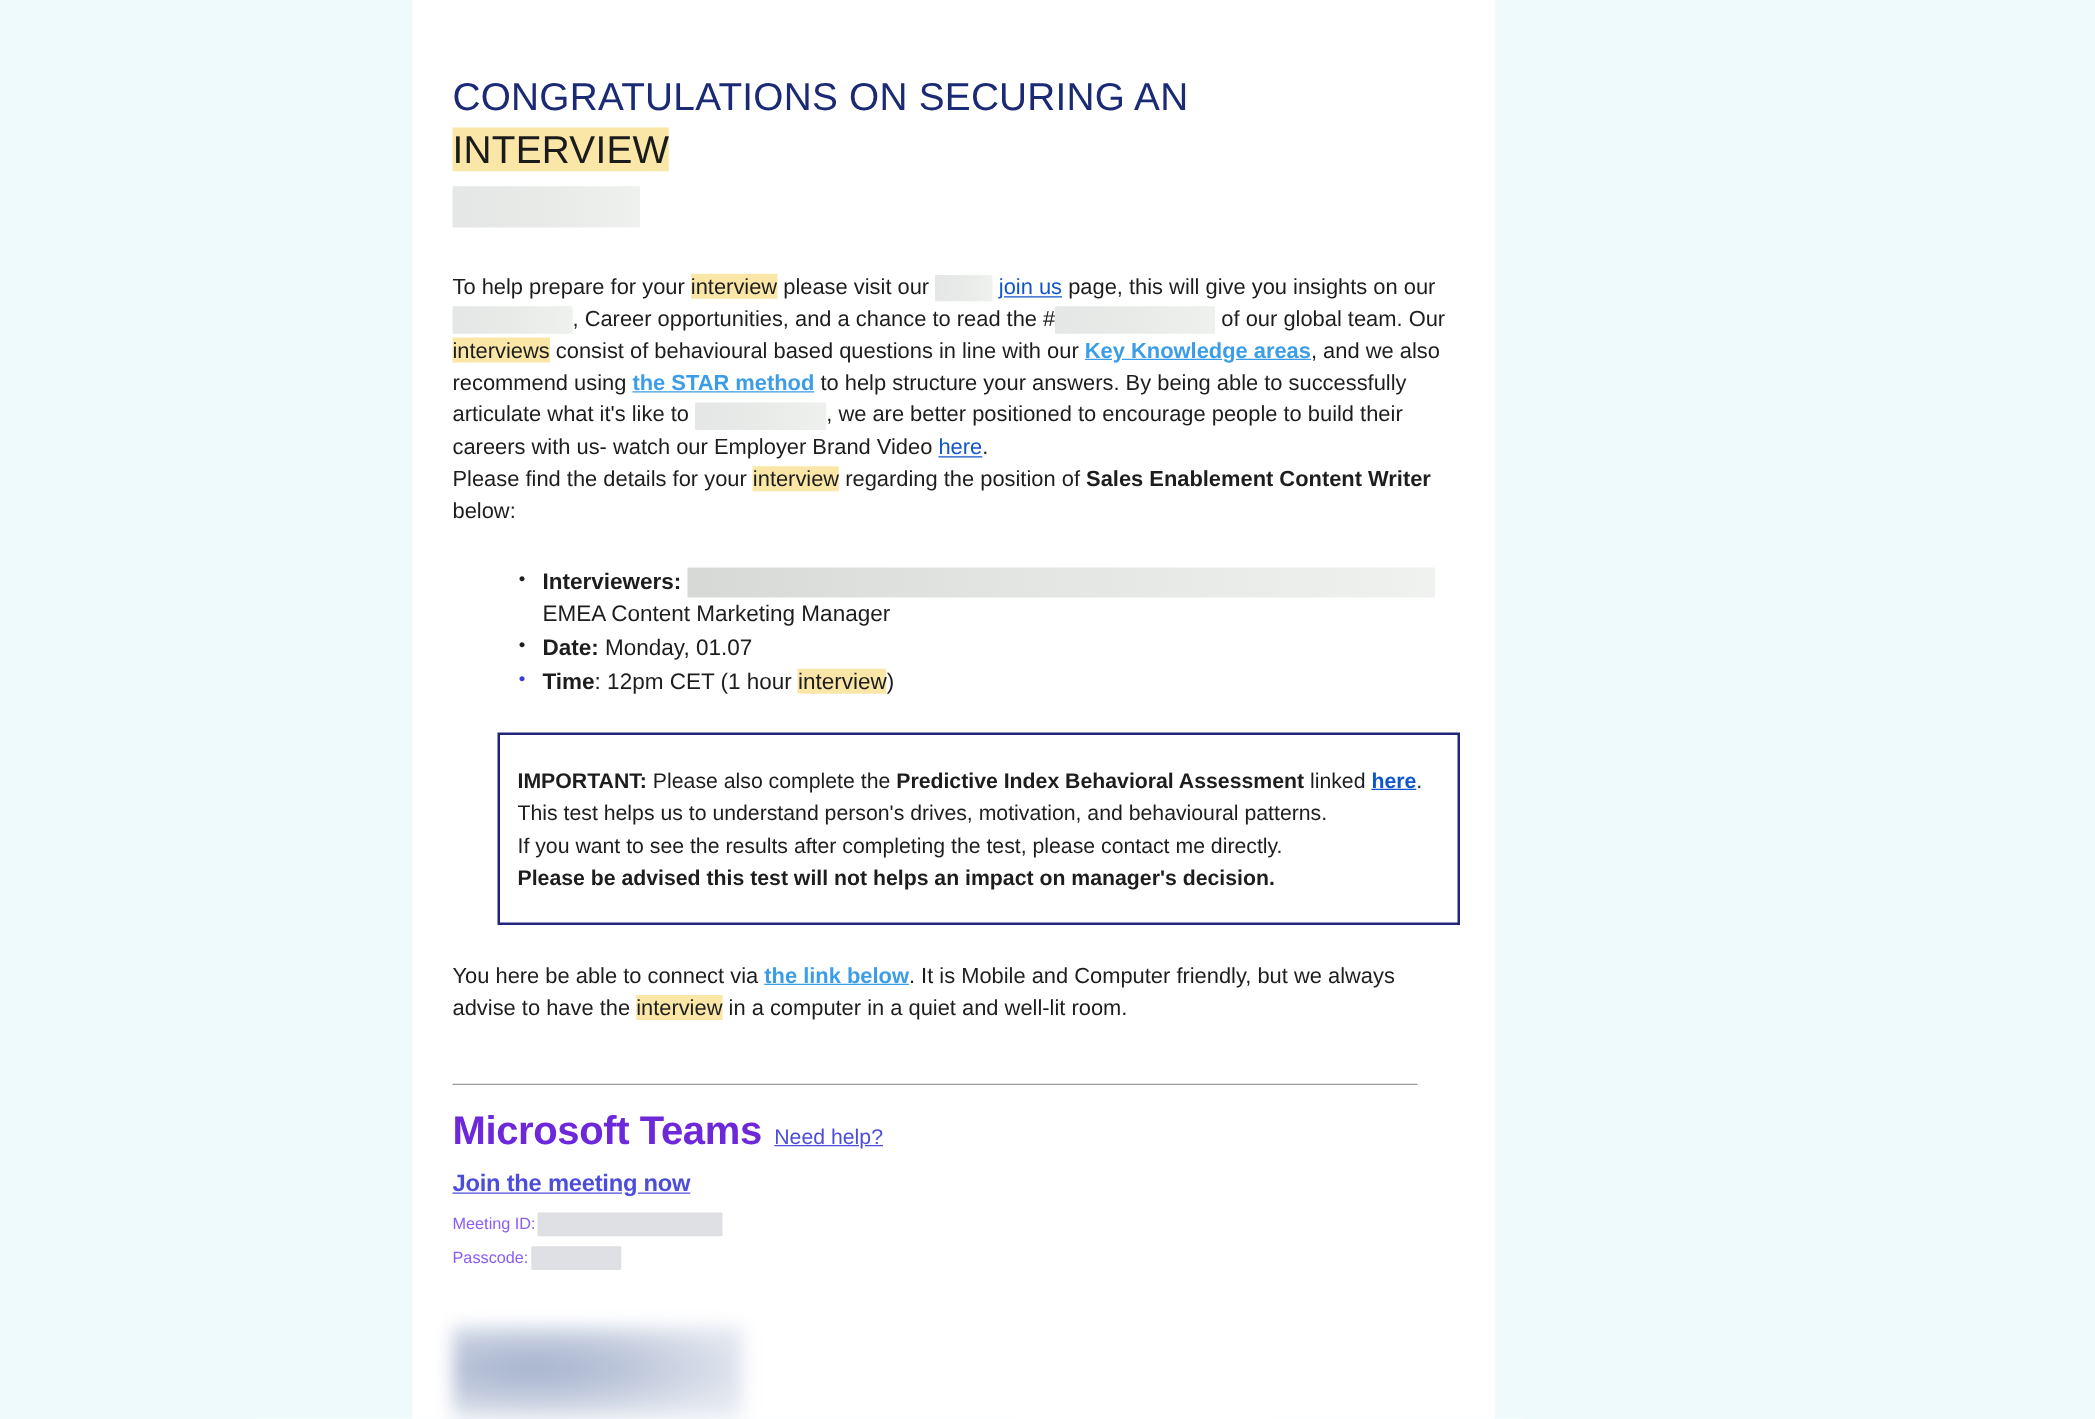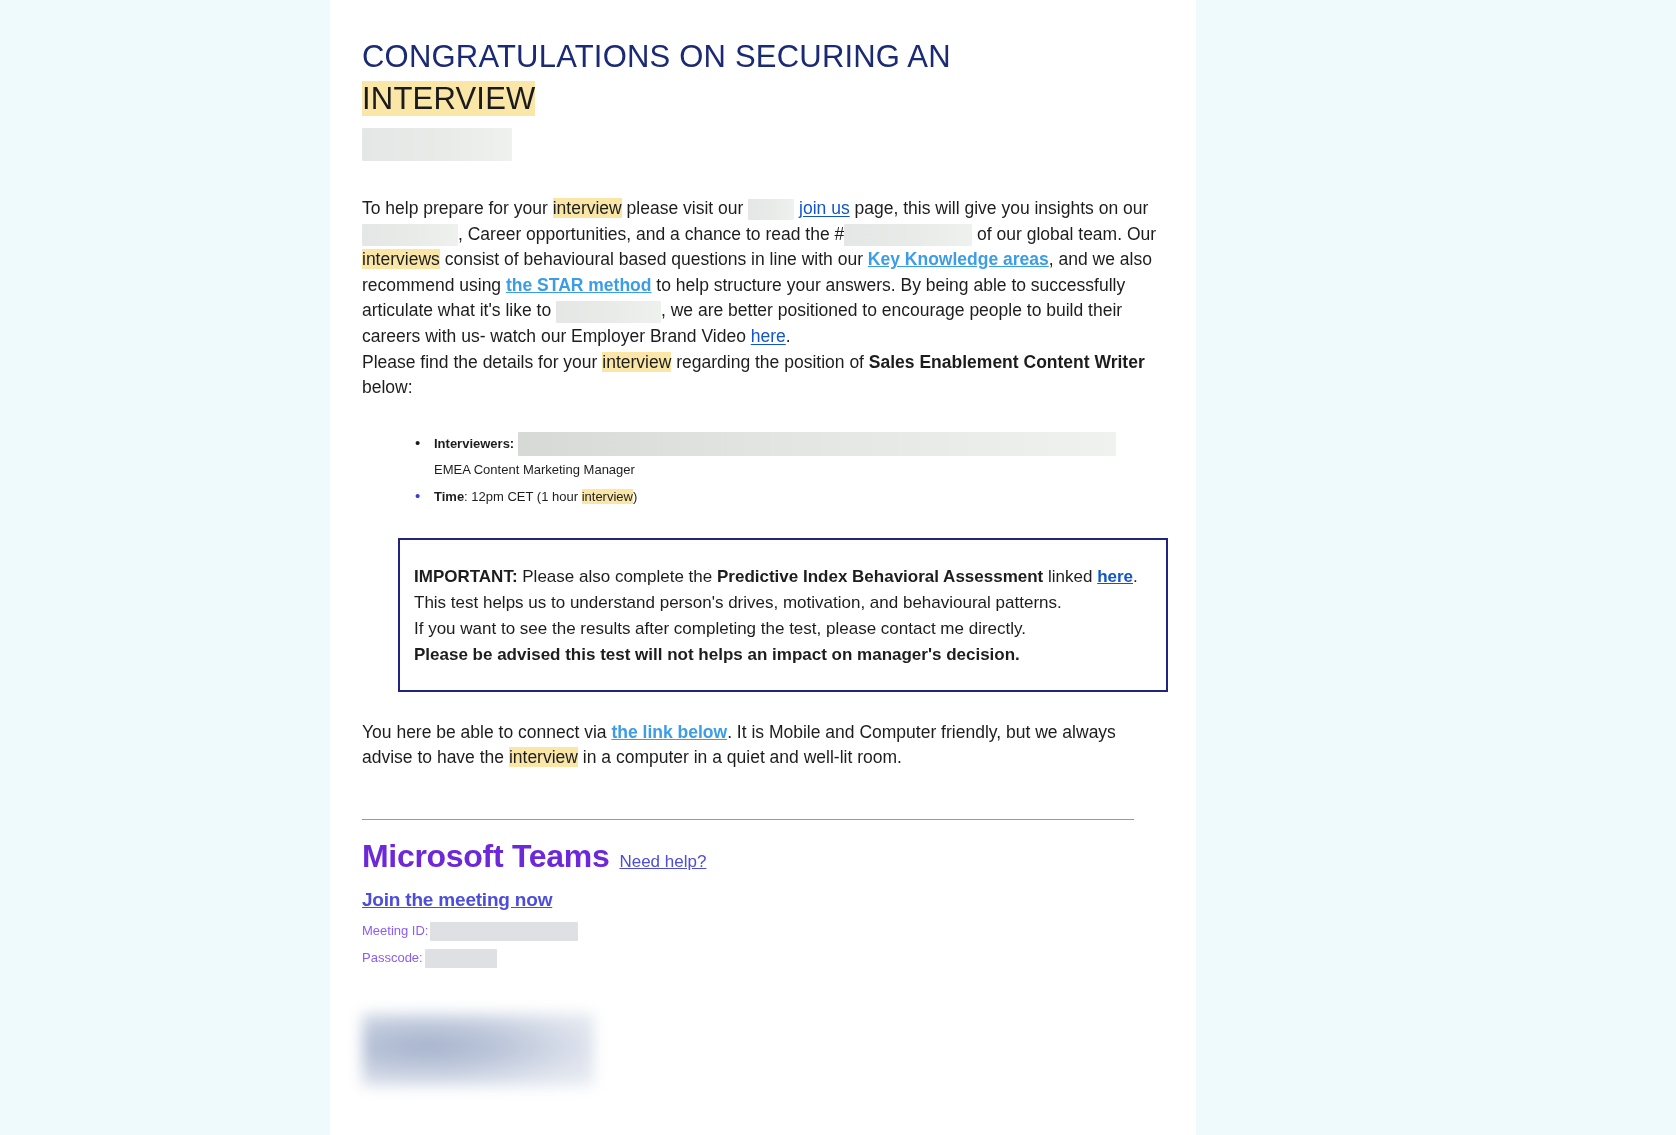--- a/index.html
+++ b/index.html
@@ -25,21 +25,21 @@
   .inner {
     position: absolute;
     left: 32px;
     top: 0;
     width: 806px;
   }
 
   
   .title {
     margin: 0;
-    padding-top: 36px;
+    padding-top: 57px;
     font-size: 31px;
     line-height: 42px;
     font-weight: normal;
     color: #1b2a74;
     letter-spacing: 0.2px;
   }
   .title .hl {
     background: #fae7a8;
     color: #1b1b1b;
   }
@@ -82,21 +82,21 @@
   .r-xl  { width: 105px; height: 22px; }
 
   
   ul.details {
     margin: 30px 0 0 0;
     padding-left: 72px;
     list-style: none;
   }
   ul.details li {
     position: relative;
-    font-size: 13px;
+    font-size: 18px;
     line-height: 26px;
     color: #1d1d1d;
     margin-bottom: 1px;
   }
   ul.details li::before {
     content: "\2022";
     position: absolute;
     left: -19px;
     top: -1px;
     font-size: 15px;
@@ -214,20 +214,23 @@
 
     <p class="body-text">
       <span>Please find the details for your </span><span class="hl">interview</span><span> regarding the position of </span><span class="bold">Sales Enablement Content Writer</span><span> below:</span>
     </p>
 
     <ul class="details">
       <li>
         <span class="bold">Interviewers:</span>
         <span class="redact r-interviewer"></span>
         <span class="sub-line">EMEA Content Marketing Manager</span>
+      </li>
+      <li>
+        <span class="bold">Date:</span><span> Monday, 01.07</span>
       </li>
       <li class="blue-bullet">
         <span class="bold">Time</span><span>: 12pm CET (1 hour </span><span class="hl">interview</span><span>)</span>
       </li>
     </ul>
 
     <div class="important-box">
       <p>
         <span class="bold">IMPORTANT:</span><span> Please also complete the </span><span class="bold">Predictive Index Behavioral Assessment</span><span> linked </span><a href="#" class="bold-link">here</a><span>.</span>
       </p>

